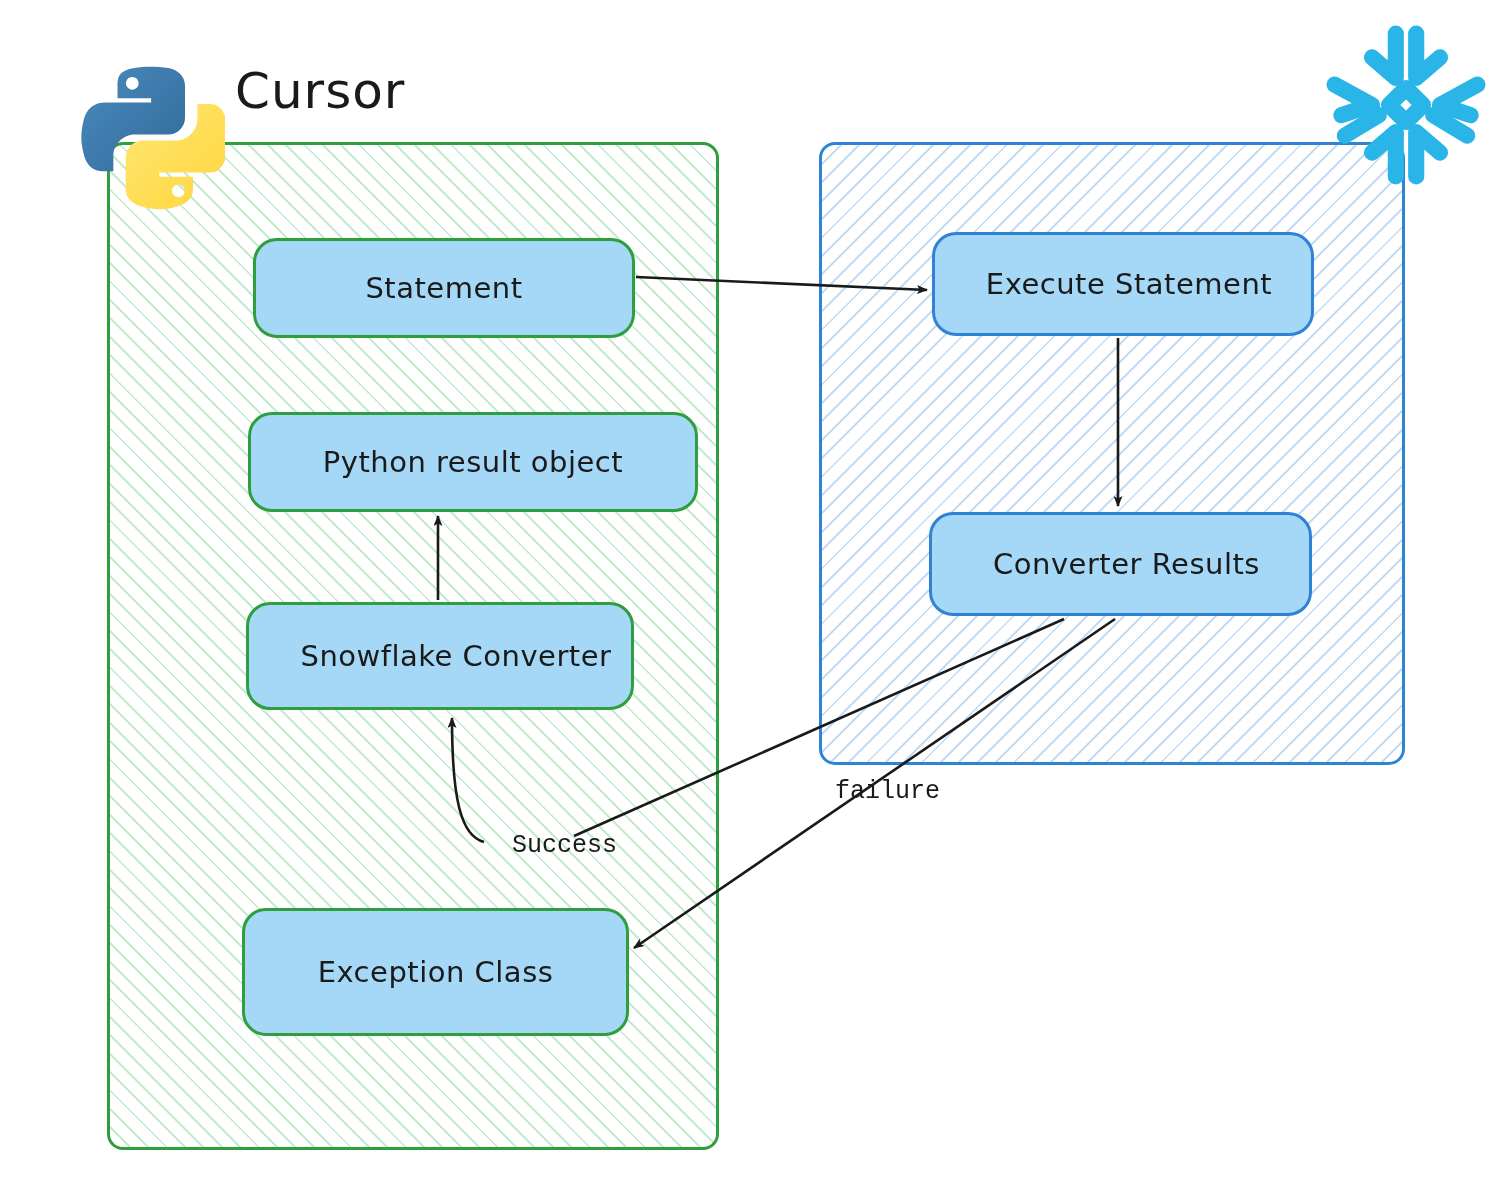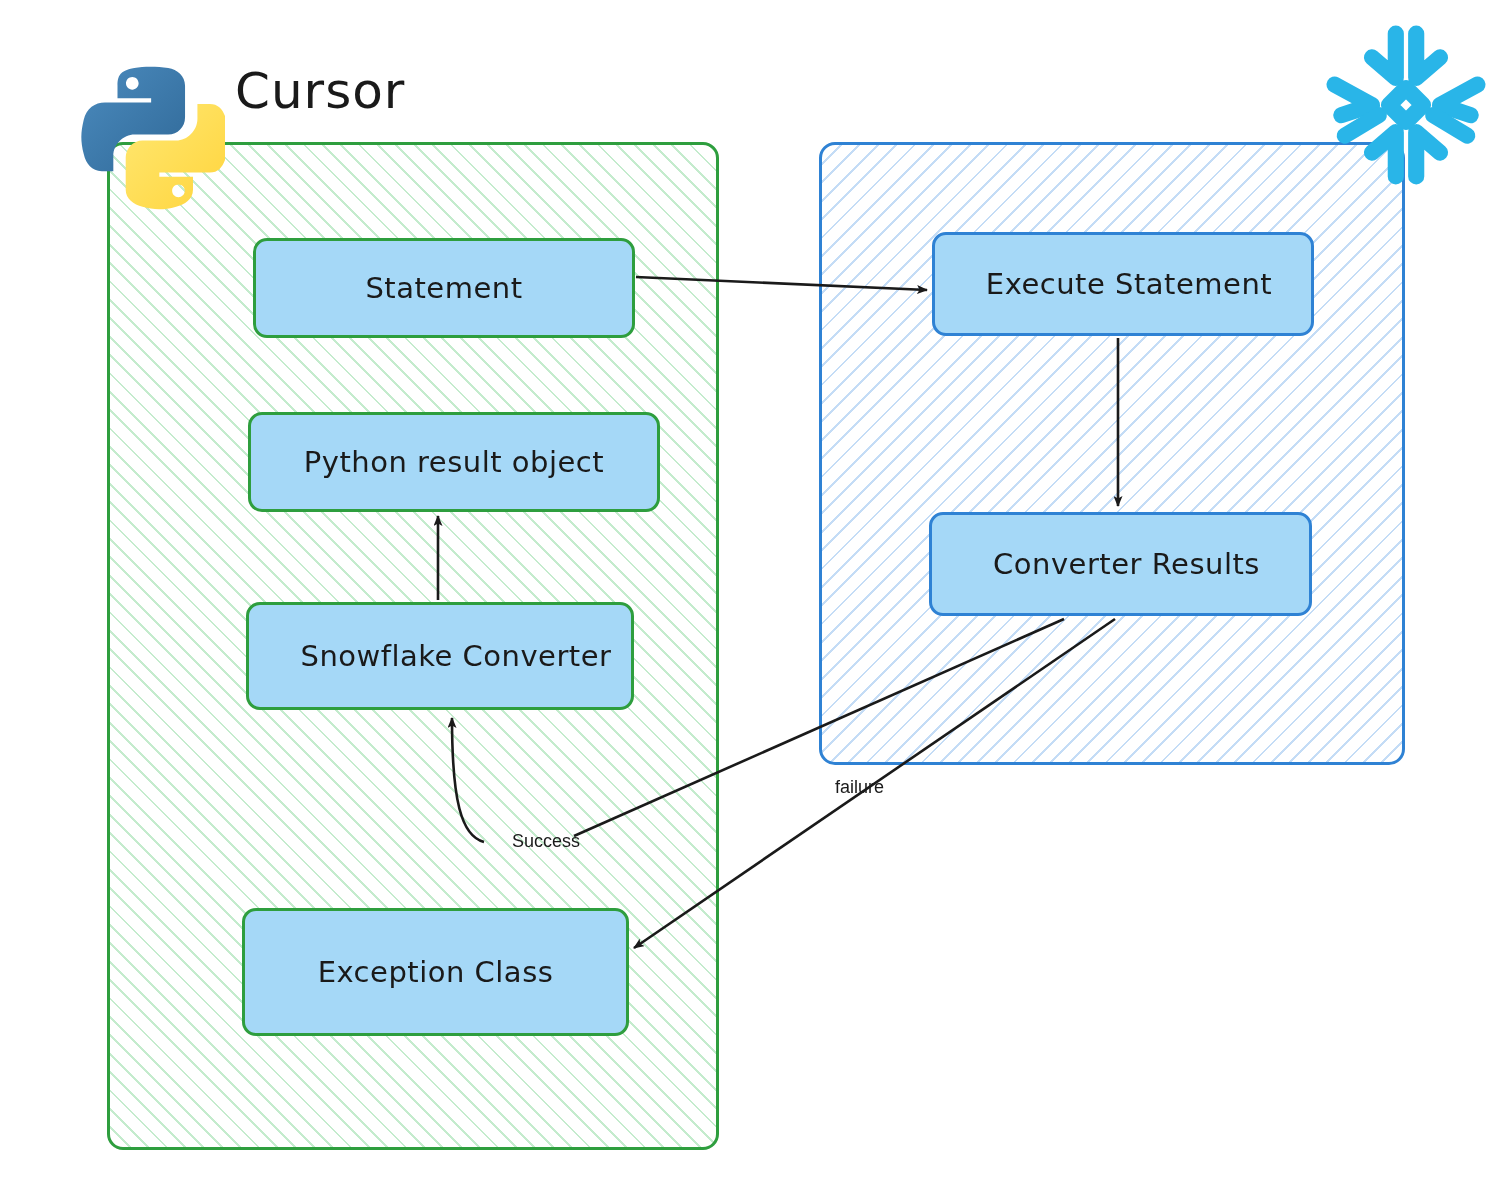--- a/index.html
+++ b/index.html
@@ -53,37 +53,37 @@
         rgba(60, 140, 225, 0.30) 0px,
         rgba(60, 140, 225, 0.30) 2px,
         rgba(255, 255, 255, 0) 2px,
         rgba(255, 255, 255, 0) 13px);
   }
 
   
   .node {
     position: absolute;
     box-sizing: border-box;
-    border-radius: 14px;
+    border-radius: 24px;
     background: #A5D8F7;
     display: flex;
     align-items: center;
     justify-content: center;
     text-align: center;
     color: #1a1a1a;
     font-family: "DejaVu Sans", sans-serif;
     font-size: 29px;
     letter-spacing: 0.5px;
     z-index: 4;
   }
   .node.green { border: 3px solid #2E9E3E; }
   .node.blue  { border: 3px solid #2F82D4; padding-left: 12px; }
 
   #node-statement          { left: 224px; top: 238px;  width: 382px; height: 100px; }
-  #node-python-result      { left: 219px; top: 412px;  width: 412px; height: 100px; }
+  #node-python-result      { left: 219px; top: 412px;  width: 450px; height: 100px; }
   #node-snowflake-conv     { left: 217px; top: 602px;  width: 388px; height: 108px; padding-left: 32px; }
   #node-exception-class    { left: 213px; top: 908px;  width: 387px; height: 128px; }
   #node-execute-statement  { left: 903px; top: 232px;  width: 382px; height: 104px; }
   #node-statement-results  { left: 900px; top: 512px;  width: 383px; height: 104px; }
 
   
   #diagram-title {
     position: absolute;
     left: 206px;
     top: 62px;
@@ -117,22 +117,22 @@
     position: absolute;
     left: 0;
     top: 0;
     width: 1490px;
     height: 1204px;
     z-index: 5;
     pointer-events: none;
   }
   .edge-label {
     position: absolute;
-    font-family: Liberation Sans, sans-serif;
-    font-size: 18px;
+    font-family: Liberation Mono, monospace;
+    font-size: 25px;
     color: #1a1a1a;
     white-space: nowrap;
     z-index: 6;
     background: transparent;
   }
   #label-success { left: 483px; top: 831px; text-align: center; }
   #label-failure { left: 806px; top: 777px; }
 </style>
 </head>
 <body>

